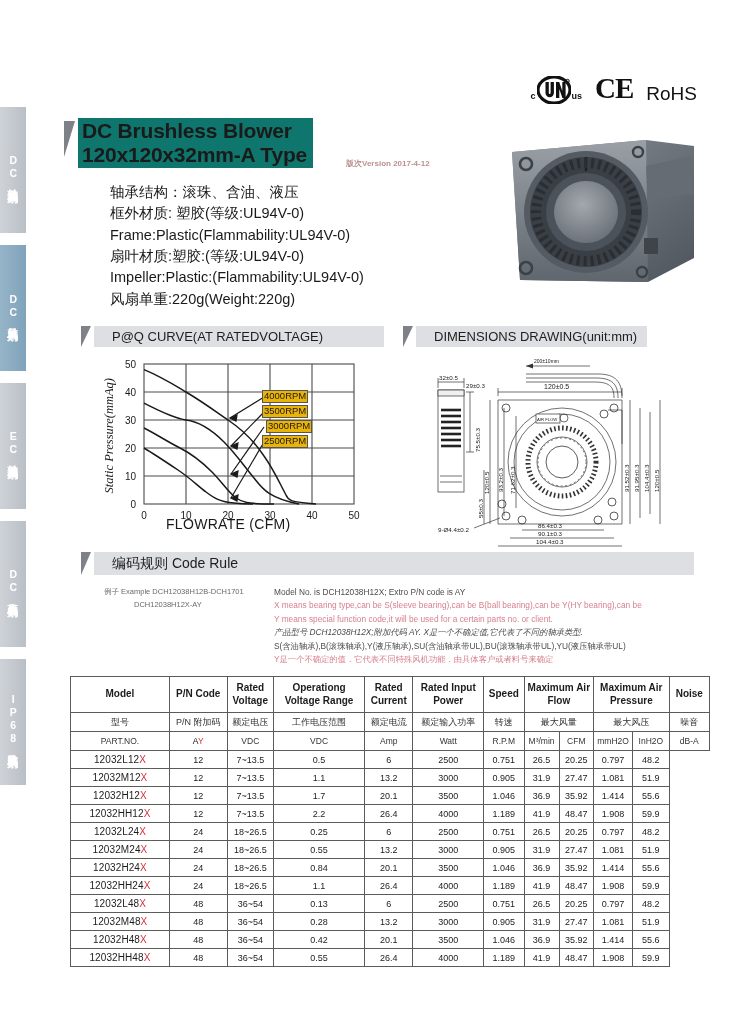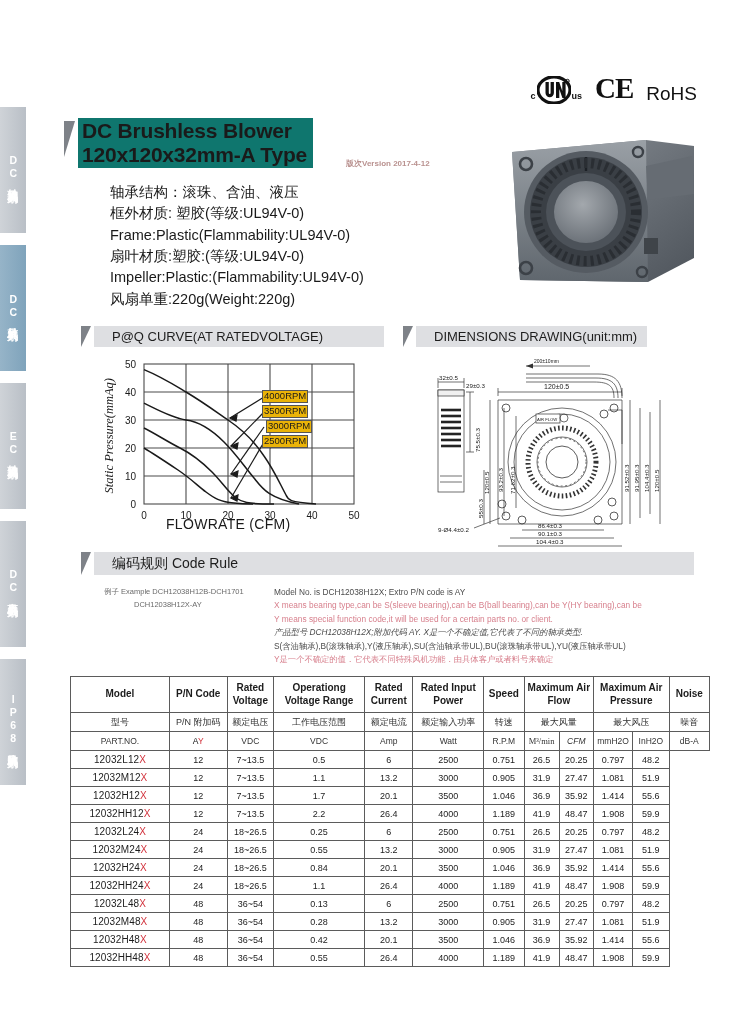--- a/index.html
+++ b/index.html
@@ -506,22 +506,22 @@
         <td class="hdr-unit" rowspan="13" style="vertical-align:middle;">
           <span class="pn-merge" style="display:inline-block;">
             <span class="pn-a">A</span><span class="pn-y">Y</span>
           </span>
         </td>
         <td class="hdr-unit">VDC</td>
         <td class="hdr-unit">VDC</td>
         <td class="hdr-unit">Amp</td>
         <td class="hdr-unit">Watt</td>
         <td class="hdr-unit">R.P.M</td>
-        <td class="hdr-unit" style="width:36px;font-family:Liberation Serif, serif;">M³/min</td>
-        <td class="hdr-unit" style="width:36px;font-style:italic;">CFM</td>
+        <td class="hdr-unit" style="width:36px;">M³/min</td>
+        <td class="hdr-unit" style="width:36px;">CFM</td>
         <td class="hdr-unit" style="width:40px;">mmH2O</td>
         <td class="hdr-unit" style="width:38px;margin-top:31px;">InH2O</td>
         <td class="hdr-unit">dB-A</td>
       </tr>
     </thead>
     <tbody id="table-body">
         <tr>
           <td class="model-cell"><span>12032L12</span><span class="x-red">X</span></td>
           <td>12</td>
           <td>7~13.5</td>

